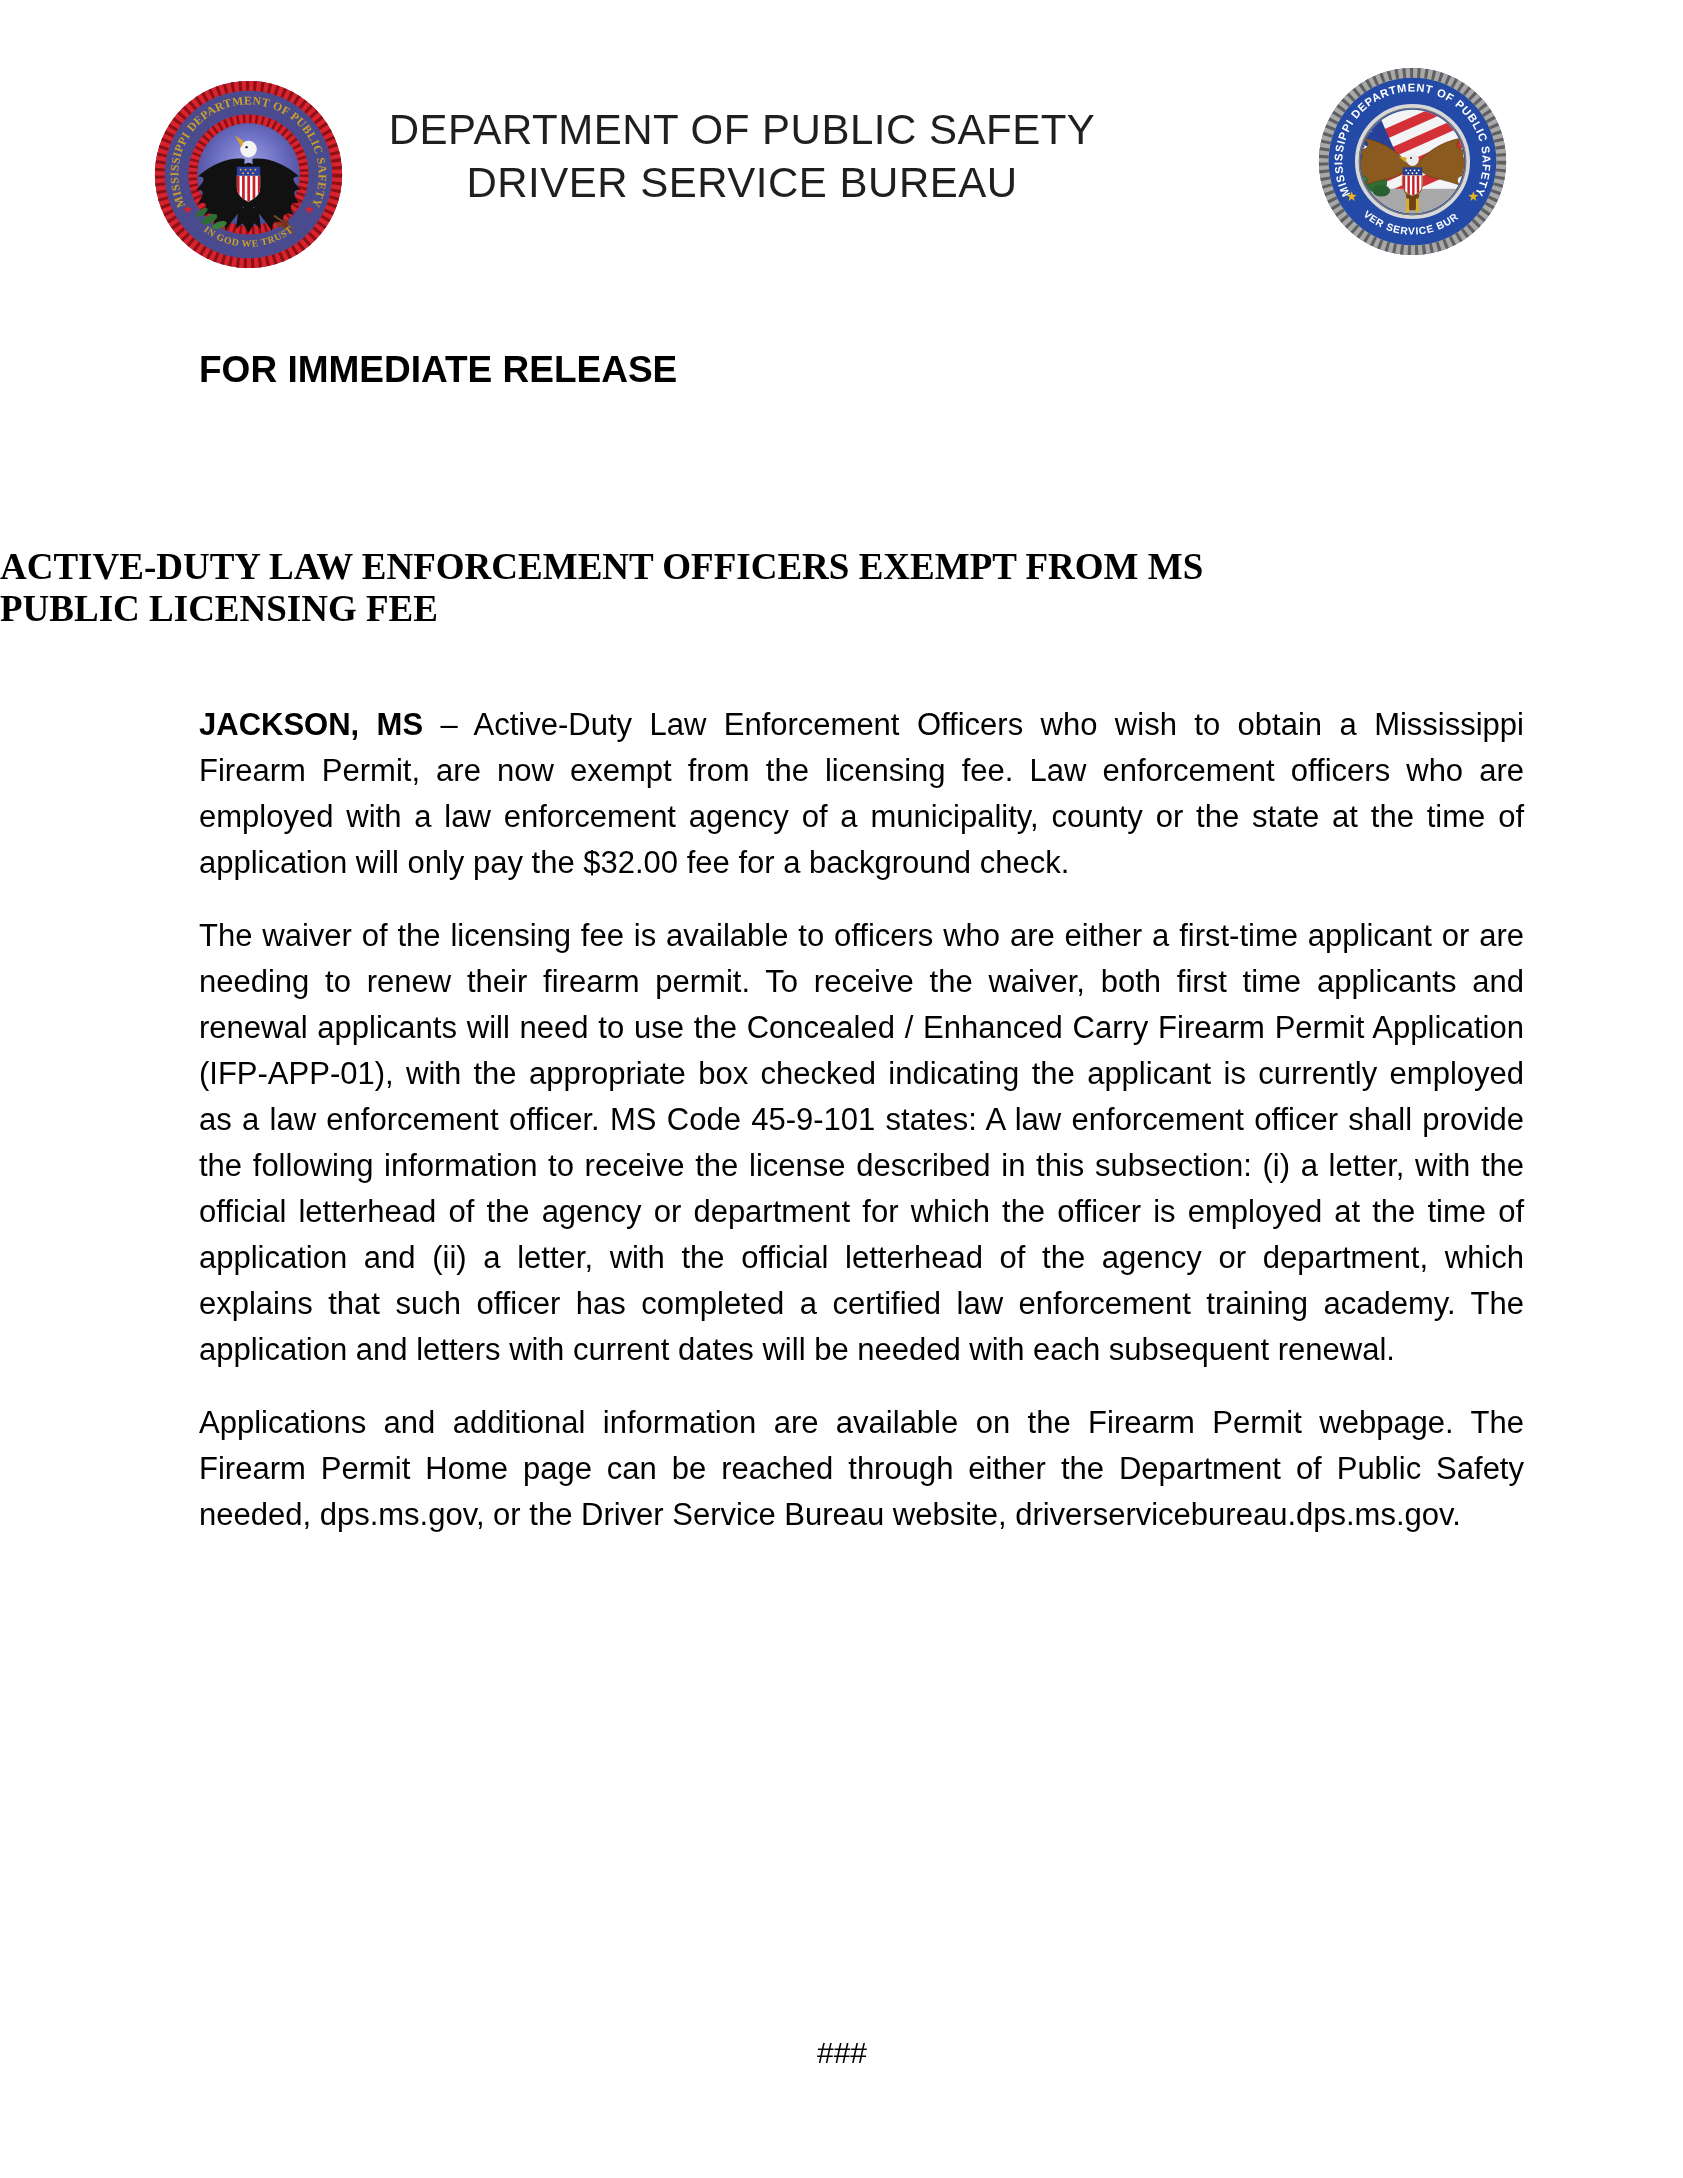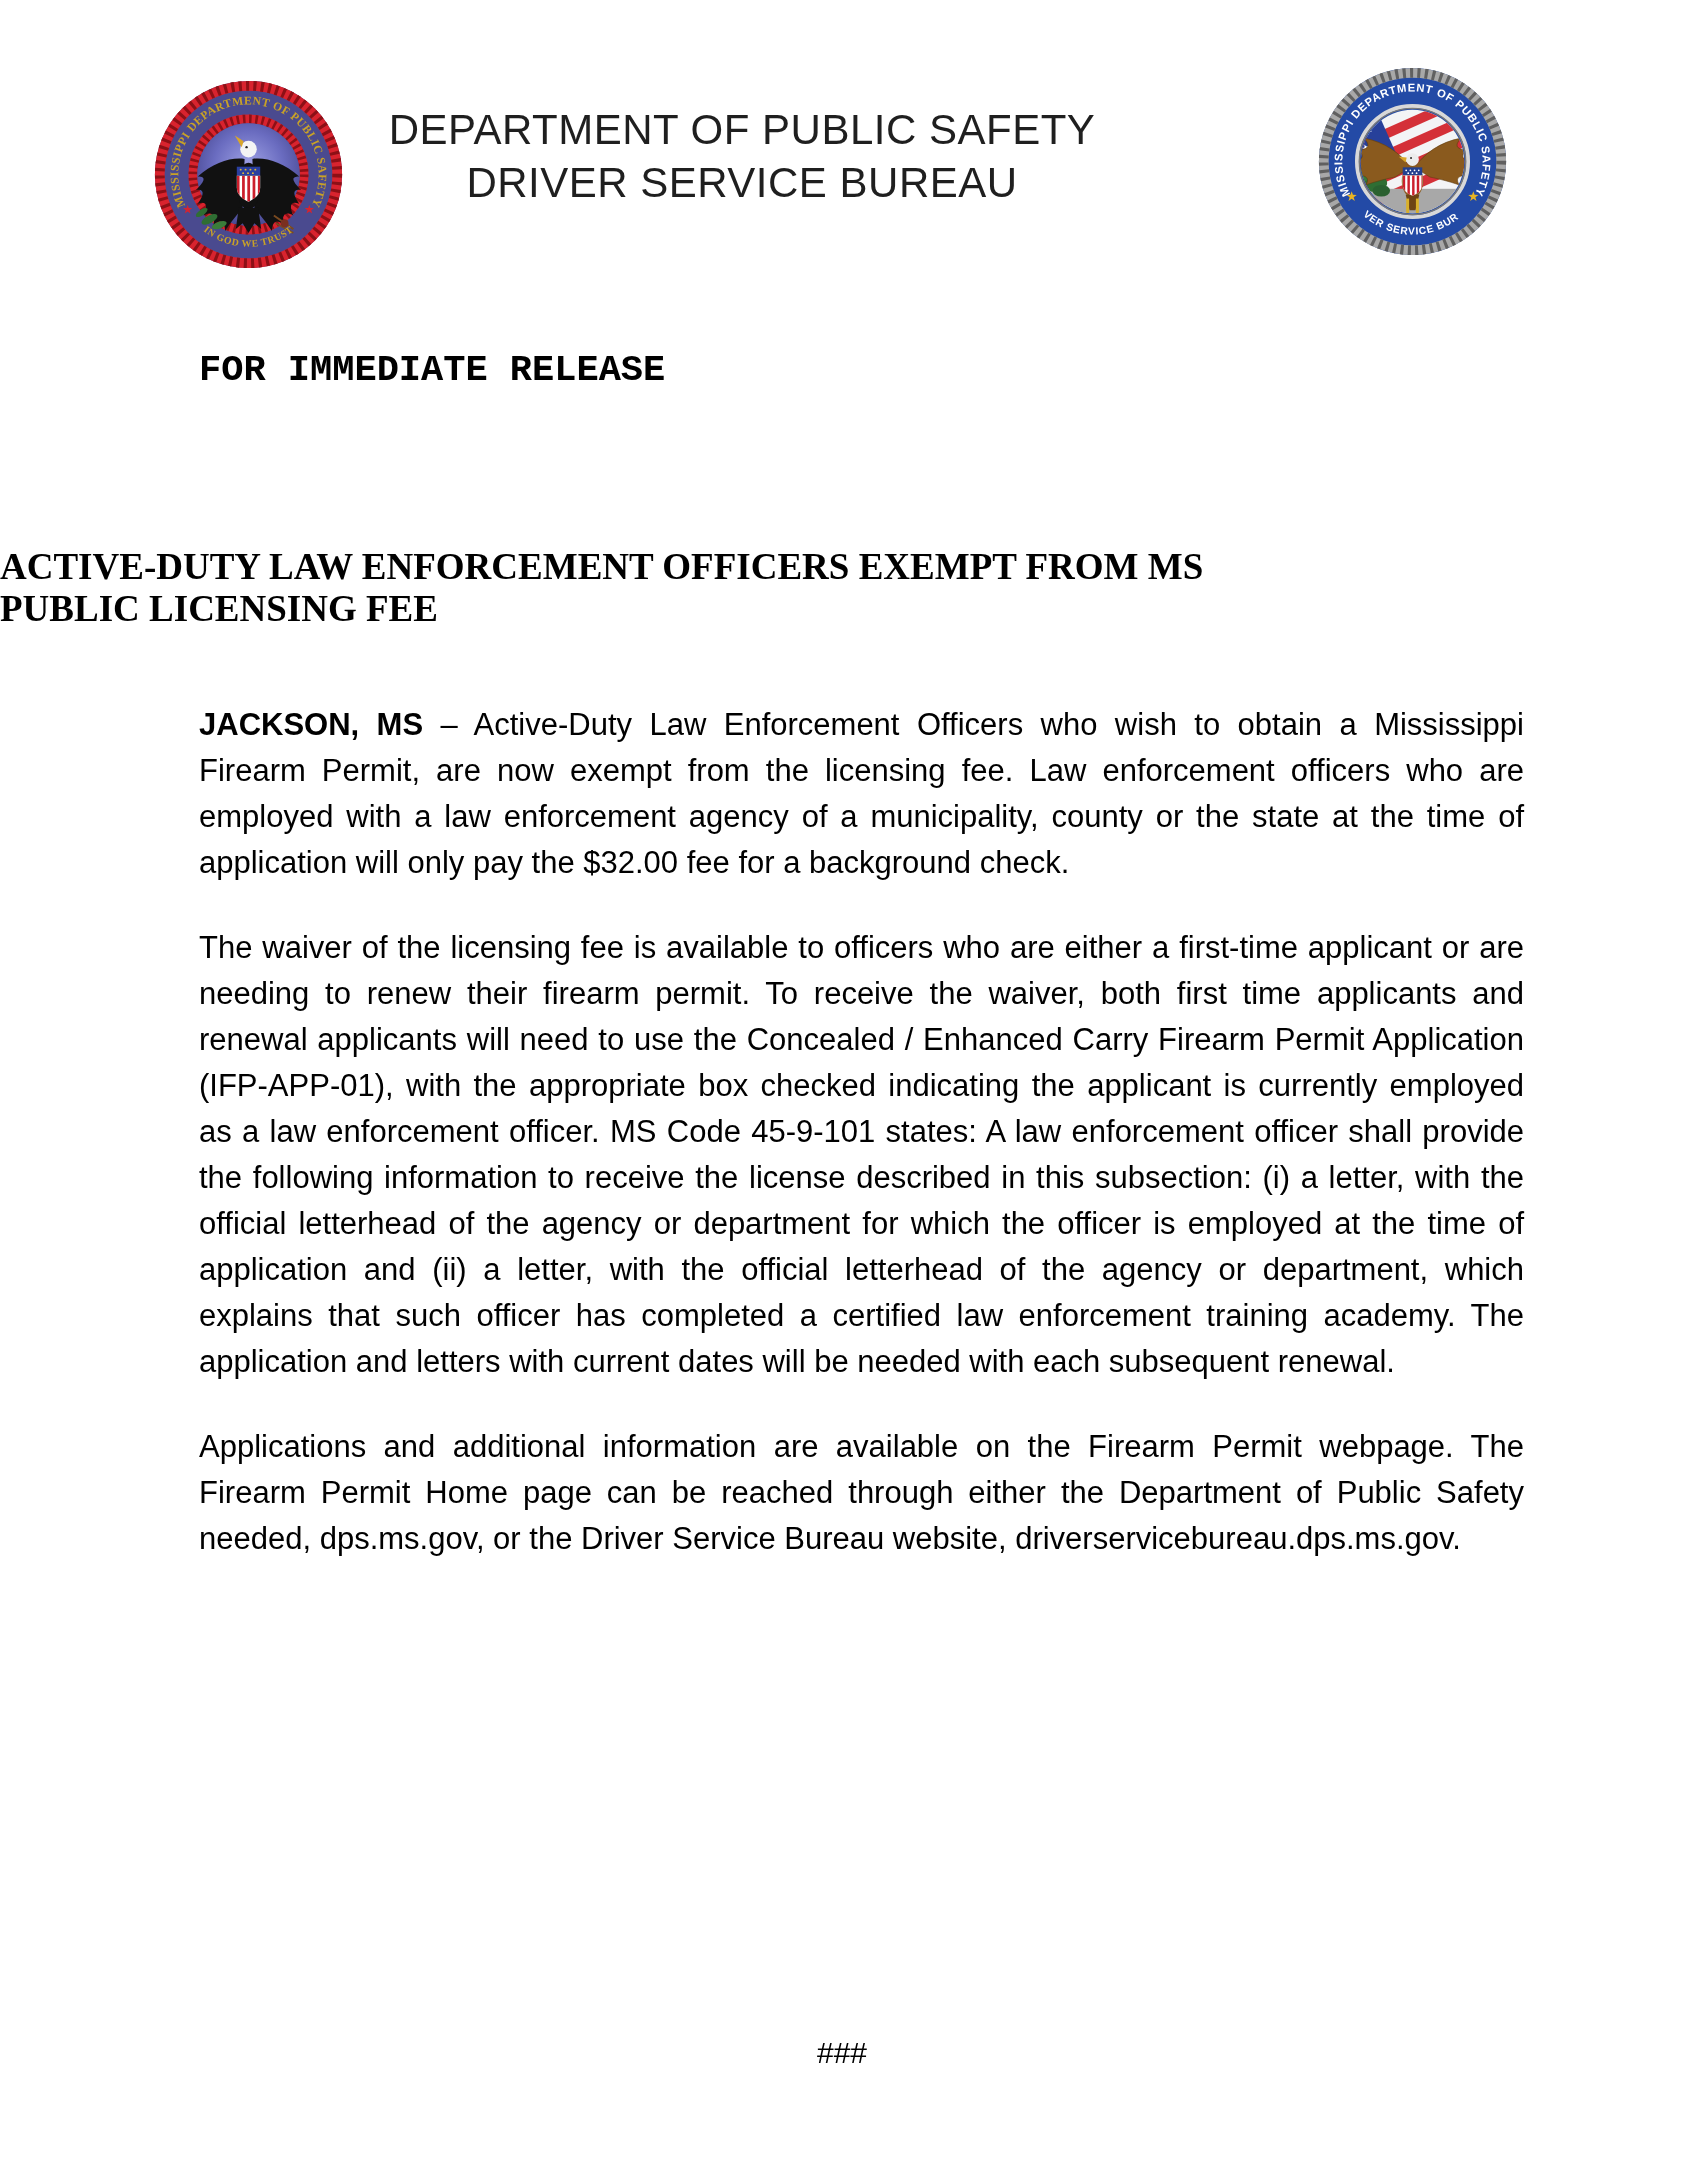--- a/index.html
+++ b/index.html
@@ -16,35 +16,35 @@
   .seal-left{left:151px;top:77px;width:195px;height:195px;}
   .seal-right{left:1315px;top:64px;width:195px;height:195px;}
   .header-title{
     position:absolute;left:0;top:103px;width:1484px;
     text-align:center;
     font-size:42px;line-height:53px;
     color:#1f1f1f;letter-spacing:0.5px;
   }
   .release-label{
     position:absolute;left:199px;top:349px;
-    font-family:Liberation Mono, monospace;
+    font-family:Liberation Sans, sans-serif;
     font-weight:bold;font-size:37px;color:#000;
   }
   .headline{
     position:absolute;left:0;top:546px;width:1684px;
     font-family:"Liberation Serif",serif;
     font-weight:bold;font-size:37px;line-height:42px;color:#000;
   }
   .body-text{
     position:absolute;left:199px;top:702px;width:1325px;
     font-size:31px;line-height:46px;
     text-align:justify;
   }
   .body-text p{margin:0;}
-  .body-text p + p{margin-top:39px;}
+  .body-text p + p{margin-top:27px;}
   .lead{font-weight:bold;}
   .footer-mark{
     position:absolute;left:0;top:2036px;width:1684px;
     text-align:center;font-size:30px;color:#000;
   }
 </style>
 </head>
 <body>
 
 <div class="page">

